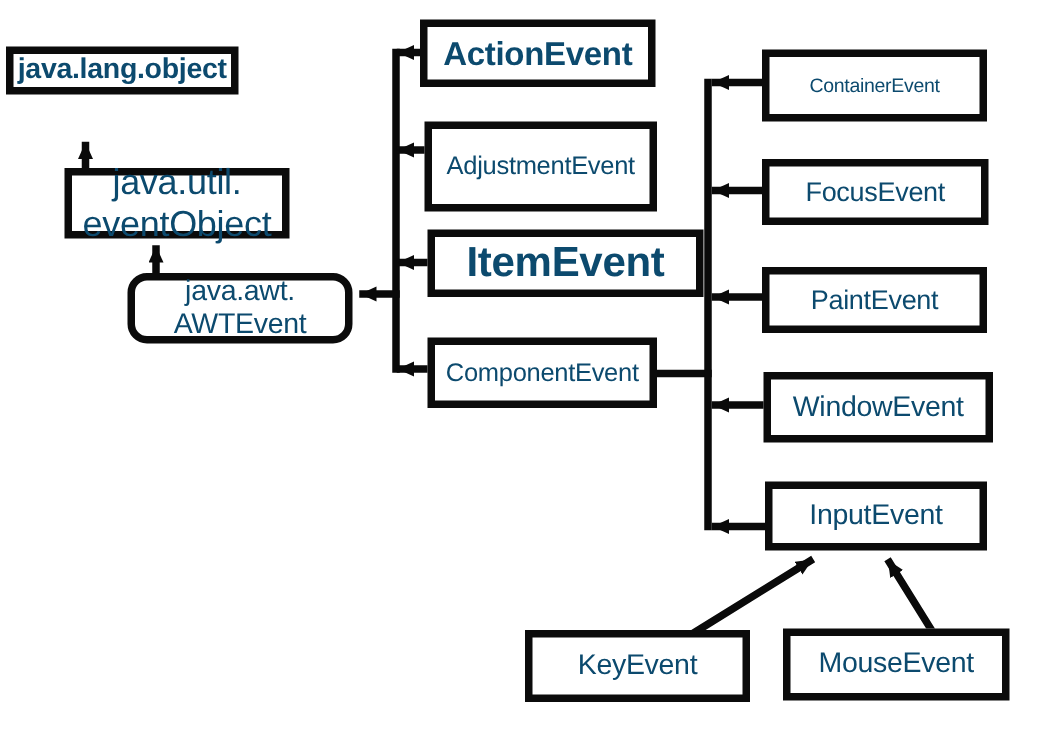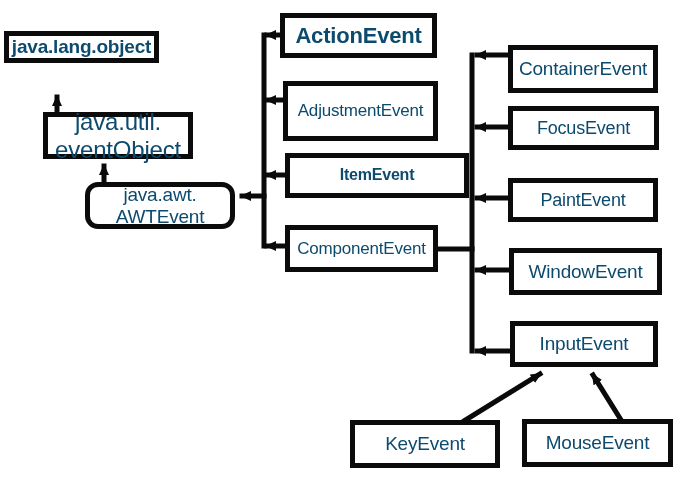--- a/index.html
+++ b/index.html
@@ -36,23 +36,23 @@
     line-height: 1.15;
     text-align: center;
     white-space: nowrap;
   }
   
   #n-object        { left:   4px; top:  31px; width: 155px; height: 32px; font-size: 19px; font-weight: bold; }
   #n-eventobject   { left:  43px; top: 112px; width: 150px; height: 47px; font-size: 24px; }
   #n-awtevent      { left:  85px; top: 182px; width: 150px; height: 47px; font-size: 19px; border-radius: 13px; }
   #n-actionevent   { left: 280px; top:  13px; width: 157px; height: 45px; font-size: 22px; font-weight: 600; }
   #n-adjustmentevent{ left: 283px; top:  81px; width: 155px; height: 60px; font-size: 17px; }
-  #n-itemevent     { left: 285px; top: 153px; width: 184px; height: 45px; font-size: 16px; font-weight: 600; }
+  #n-itemevent     { left: 285px; top: 153px; width: 184px; height: 45px; font-size: 28px; font-weight: 600; }
   #n-componentevent{ left: 285px; top: 225px; width: 153px; height: 47px; font-size: 17px; justify-content: center; }
-  #n-containerevent{ left: 508px; top:  33px; width: 150px; height: 48px; font-size: 19px; margin-top: 12px; }
+  #n-containerevent{ left: 508px; top:  33px; width: 150px; height: 48px; font-size: 13px; }
   #n-focusevent    { left: 508px; top: 106px; width: 151px; height: 44px; font-size: 18px; }
   #n-paintevent    { left: 508px; top: 178px; width: 150px; height: 44px; font-size: 18px; }
   #n-windowevent   { left: 509px; top: 248px; width: 153px; height: 47px; font-size: 19px; }
   #n-inputevent    { left: 510px; top: 321px; width: 148px; height: 46px; font-size: 19px; }
   #n-keyevent      { left: 350px; top: 420px; width: 150px; height: 48px; font-size: 19px; }
   #n-mouseevent    { left: 522px; top: 419px; width: 151px; height: 48px; font-size: 19px; }
 
   .wire {
     stroke: #0a0a0a;
     stroke-width: 5;

